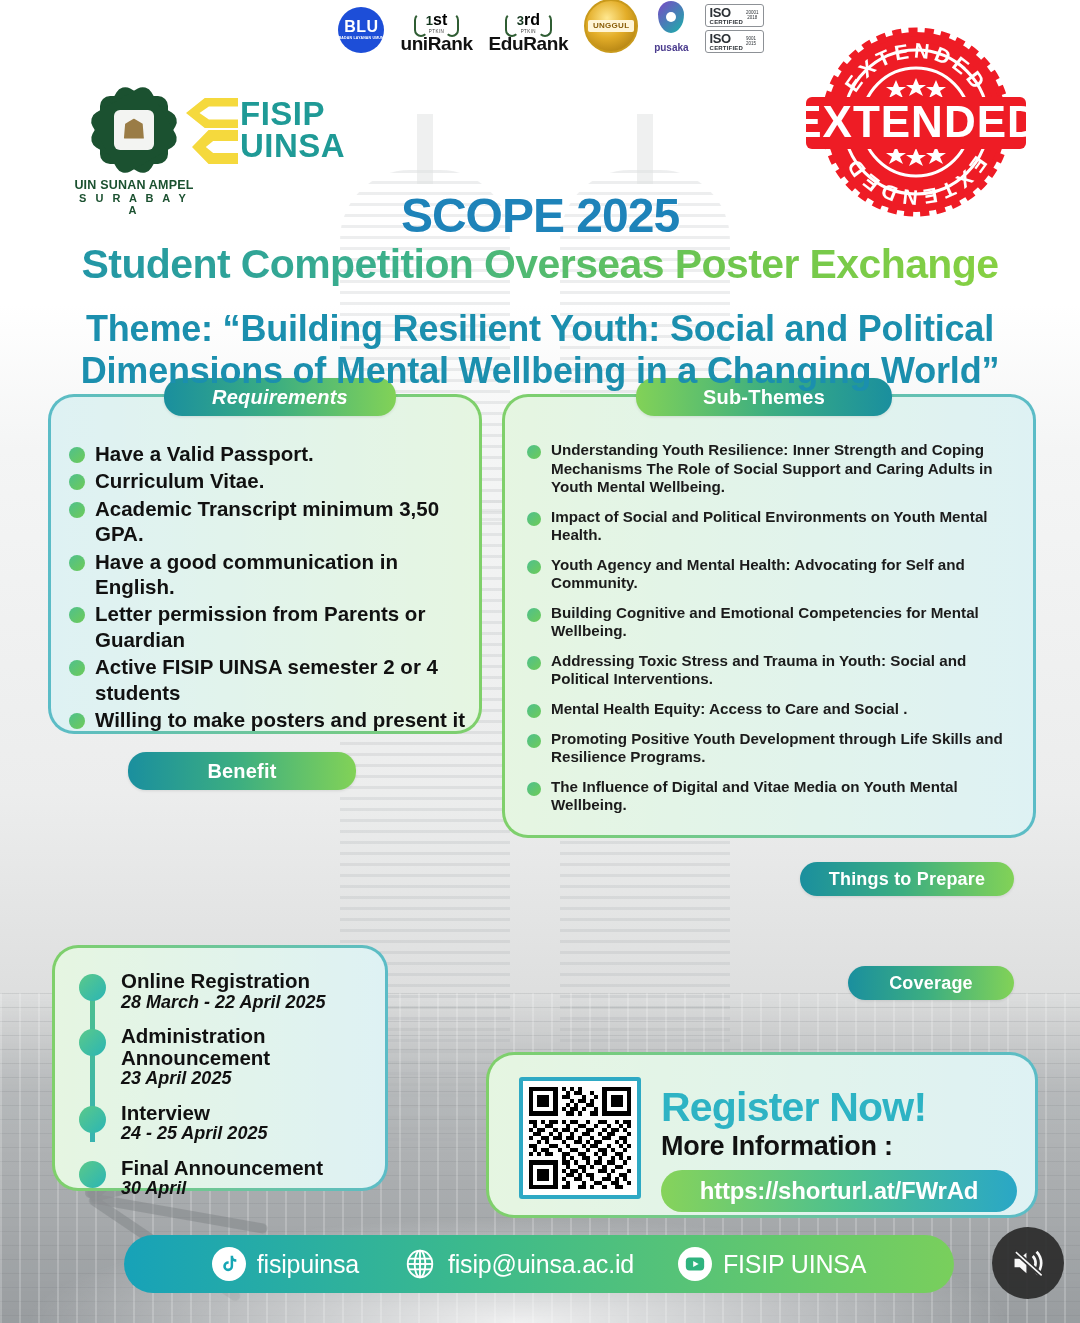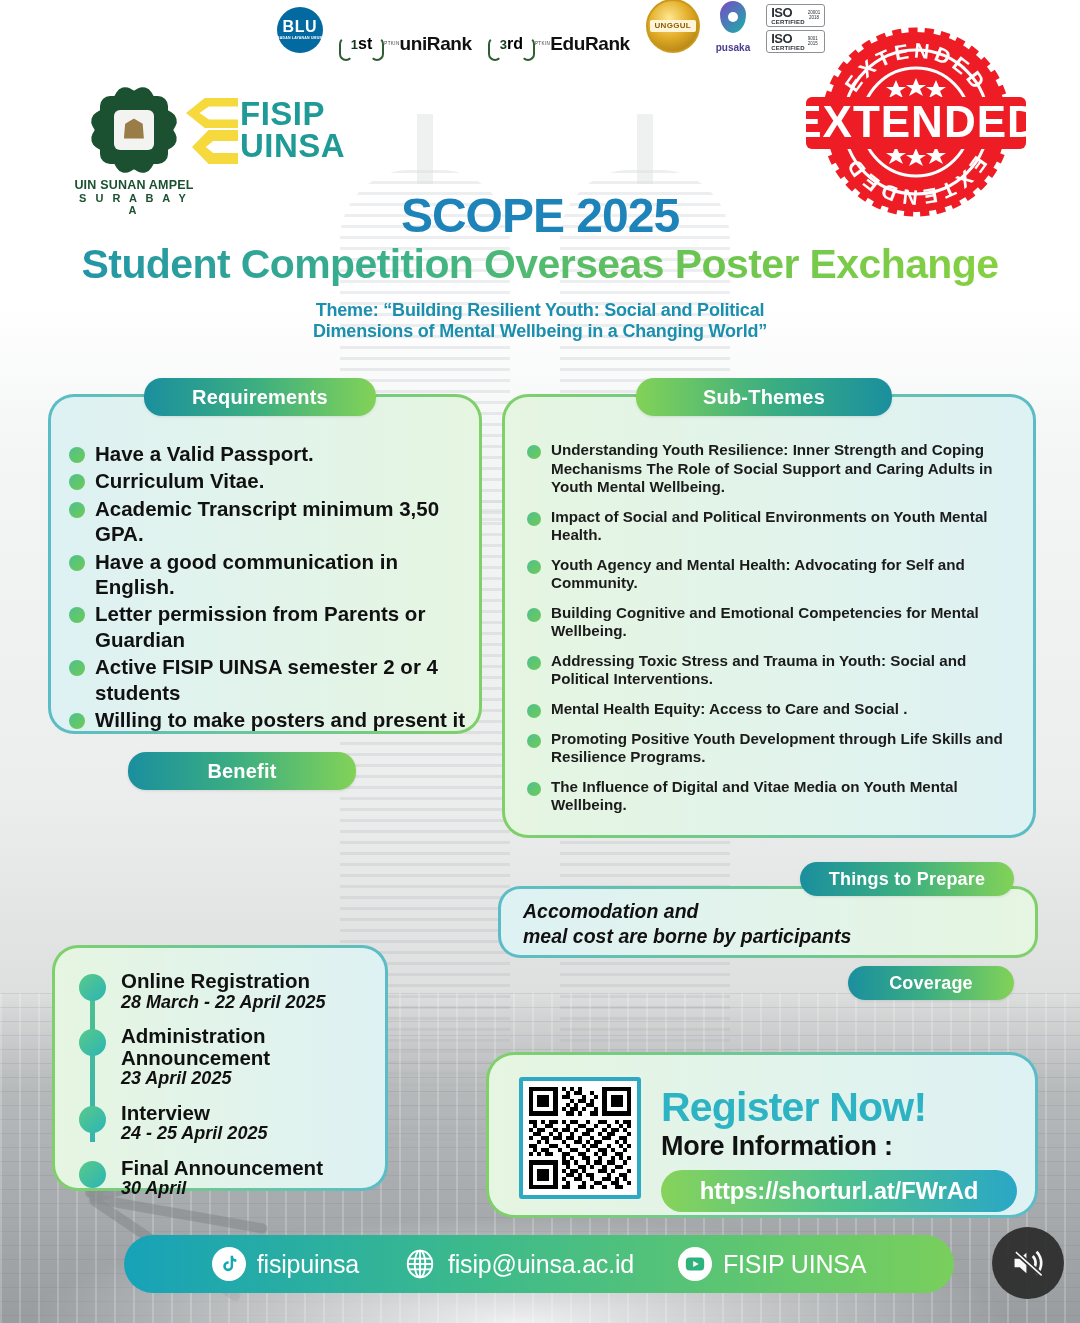--- a/index.html
+++ b/index.html
@@ -77,26 +77,26 @@
 
   
   .badge-bar{
     position:absolute; top:-46px; left:284px; width:534px; height:108px;
     background:#ffffff; border-radius: 0 0 34px 34px;
     display:flex; align-items:flex-end; justify-content:center; gap:16px;
     padding-bottom:9px; z-index:7;
   }
   .badge{ display:flex; flex-direction:column; align-items:center; justify-content:flex-end; }
   .blu-circle{
-    width:46px;height:46px;border-radius:50%;background:#0369a1;
+    width:46px;height:46px;border-radius:50%;background:#1d4ed8;
     color:#fff; font-weight:bold; font-size:16px; letter-spacing:.5px;
     display:flex;align-items:center;justify-content:center; flex-direction:column; line-height:1;
   }
   .blu-circle small{ font-size:3.5px; letter-spacing:.2px; margin-top:2px; }
-  .rank{ display:flex; flex-direction:row; }
+  .rank{ display:flex; flex-direction:column; }
   .rank .sup{ font-size:13px; font-weight:bold; color:#13361d; line-height:1; }
   .rank .tiny{ font-size:4.5px; color:#3c3c3c; letter-spacing:.4px;}
   .rank .nm{ font-size:19px; font-weight:bold; color:#111; line-height:1; letter-spacing:-.4px;}
   .wreath{ position:relative; display:inline-block; padding:0 12px; }
   .wreath::before,.wreath::after{
     content:""; position:absolute; top:2px; width:10px;height:20px;
     border:2px solid #2f5d33; border-radius:12px;
   }
   .wreath::before{ left:0; border-right-color:transparent; border-top-color:transparent;}
   .wreath::after{ right:0; border-left-color:transparent; border-top-color:transparent;}
@@ -168,21 +168,21 @@
   .h-scope{
     font-size:48px; font-weight:bold; color:#1e83b9; letter-spacing:-1px;
     text-shadow: 1px 1px 0 rgba(255,255,255,.8);
   }
   .h-sub{
     font-size:41px; font-weight:bold; letter-spacing:-.6px; margin-top:-2px;
     background: linear-gradient(90deg,#1b8fae 0%, #3eb288 38%, #6ec64f 66%, #8dd33f 100%);
     -webkit-background-clip:text; background-clip:text; color:transparent;
   }
   .h-theme{
-    margin-top:12px; font-size:18px; font-weight:bold; color:#1b8fae; line-height:1.18;
+    margin-top:20px; font-size:36px; font-weight:bold; color:#1b8fae; line-height:1.18;
     letter-spacing:-.2px;
   }
 
   
   .card{
     position:absolute; border-radius:26px;
     background: rgba(255,255,255,.78);
     border:3px solid transparent;
     background-image:
       linear-gradient(rgba(255,255,255,.80), rgba(255,255,255,.80)),
@@ -207,21 +207,21 @@
 
   .bullets{ list-style:none; }
   .bullets li{ position:relative; padding-left:30px; margin-bottom:1px; }
   .bullets li::before{
     content:""; position:absolute; left:4px; top:6px; width:16px;height:16px;border-radius:50%;
     background: linear-gradient(135deg,#4fc08d 0%, #6ecb57 100%);
   }
 
   
   #card-req{ left:48px; top:394px; width:434px; height:340px; }
-  #pill-req{ left:144px; top:378px; width:232px; }
+  #pill-req{ left:164px; top:378px; width:232px;font-style:italic; }
   #card-req ul{ margin:44px 0 0 14px; font-size:20.5px; font-weight:bold; color:#111; line-height:1.24;}
   #card-req ul li{ margin-bottom:2px; }
 
   
   #card-sub{ left:502px; top:394px; width:534px; height:444px; }
   #pill-sub{ left:636px; top:378px; width:256px; }
   #card-sub ul{ margin:44px 18px 0 16px; font-size:15.2px; font-weight:bold; color:#1b1b1b; line-height:1.22;}
   #card-sub ul li{ margin-bottom:11px; padding-left:30px;}
   #card-sub ul li::before{ width:14px;height:14px; top:4px; left:6px;}
 
@@ -474,26 +474,20 @@
         <div class="t">Interview</div>
         <div class="d">24 - 25 April 2025</div>
       </div>
       <div class="tl-item">
         <div class="t">Final Announcement</div>
         <div class="d">30 April</div>
       </div>
     </div>
   </div>
 
-  <div class="card" id="card-prep">
-    <div class="body">
-      <div>Accomodation and</div>
-      <div>meal cost are borne by participants</div>
-    </div>
-  </div>
   <div class="pill" id="pill-prep">Things to Prepare</div>
 
   <div class="pill" id="pill-cov">Coverage</div>
 
   <div class="card rev" id="card-reg">
     <div class="qr">
       <svg viewBox="0 0 25 25" shape-rendering="crispEdges">
         <rect width="25" height="25" fill="#fff"></rect>
         <g fill="#000">
           <rect x="0" y="0" width="7" height="1"></rect>

